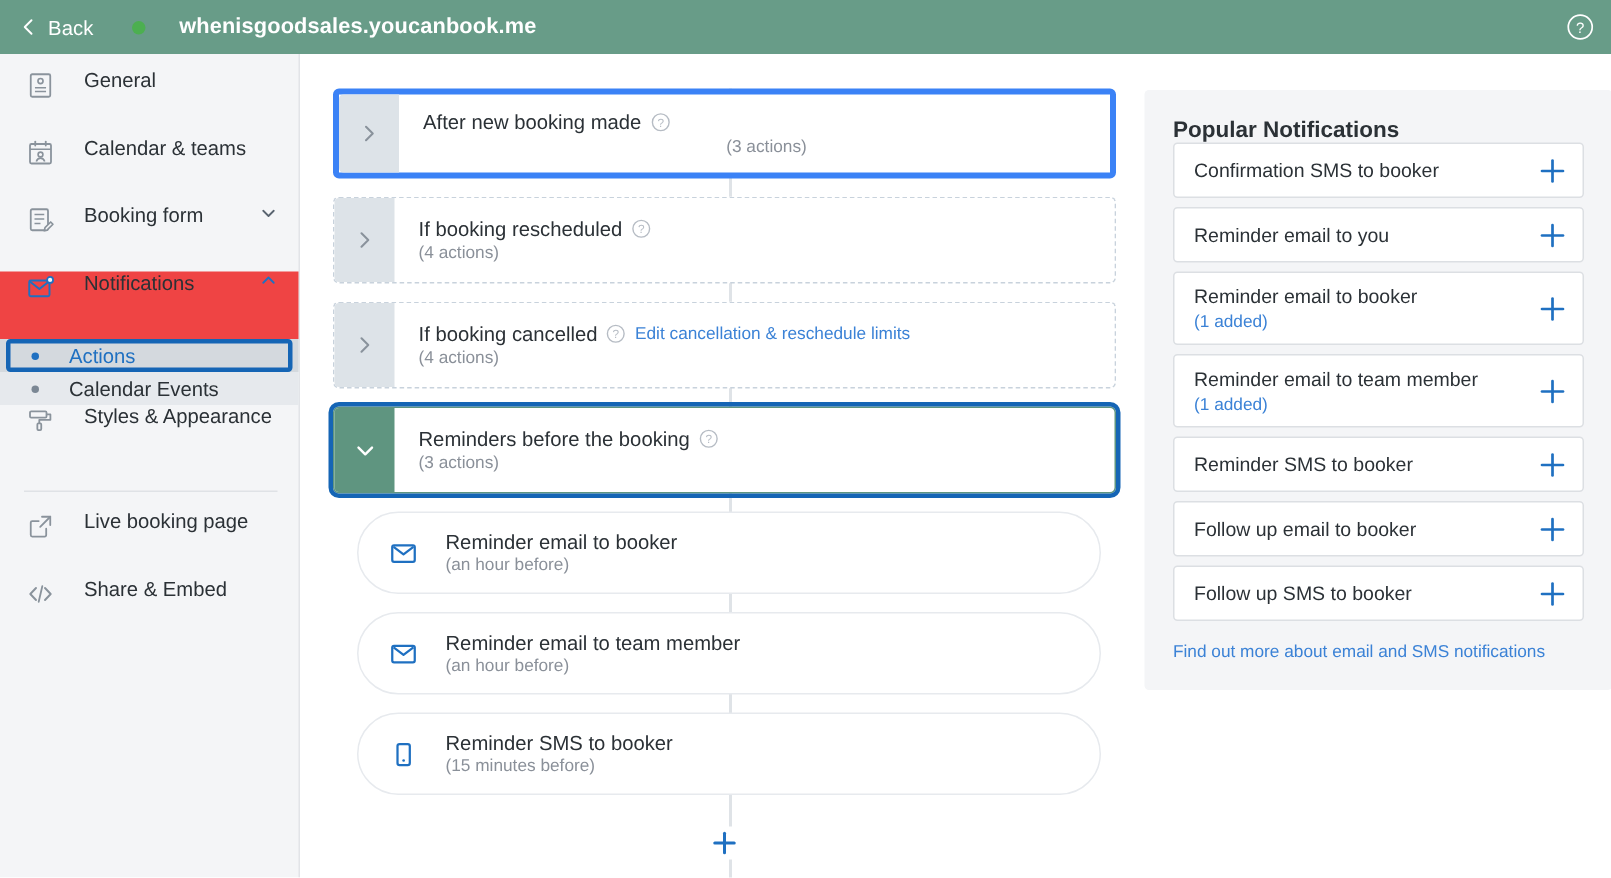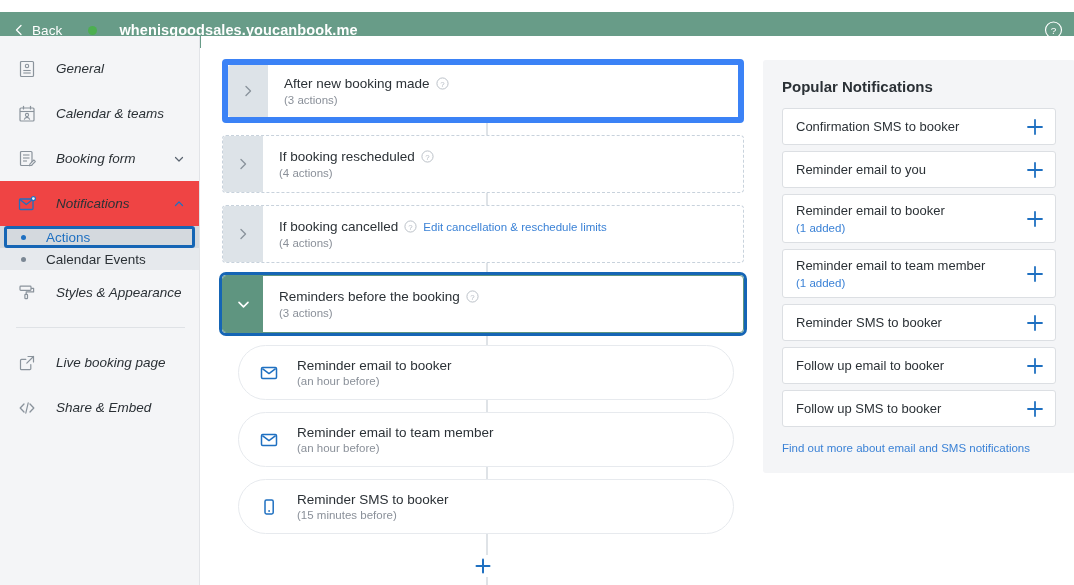--- a/index.html
+++ b/index.html
@@ -7,21 +7,21 @@
     width: 1074px; height: 585px;
     font-family: "Liberation Sans", sans-serif;
     background: #ffffff;
     overflow: hidden;
   }
 
   .app { position: relative; width: 1074px; height: 585px; }
 
   
   .topbar {
-    position: absolute; top: 12px; left: 0;
+    position: absolute; top: 0; left: 0;
     width: 1074px; height: 36px;
     background: #689c88;
     display: flex; align-items: center;
     color: #ffffff;
   }
   .back-btn {
     display: flex; align-items: center; gap: 7px;
     margin-left: 13px; cursor: pointer;
     color: #ffffff;
   }
@@ -44,24 +44,23 @@
   
   .sidebar {
     position: absolute; top: 36px; left: 0;
     width: 200px; height: 549px;
     background: #f4f5f7;
     border-right: 1px solid #e2e4e8;
   }
   .nav-item {
     position: relative;
     height: 45px;
-    display: flex; align-items: center;
+    display: flex; align-items: flex-start;
     padding: 0 14px 0 16px;
     cursor: pointer;
-    font-style: italic;
   }
   .nav-item .ico {
     width: 22px; height: 22px;
     display: flex; align-items: center; justify-content: center;
     flex: 0 0 22px;
   }
   .nav-item .lbl {
     margin-left: 18px;
     font-size: 13.5px;
     color: #2b3136;
@@ -124,21 +123,21 @@
   .acc {
     position: relative;
     display: flex; align-items: stretch;
     min-height: 58px;
     margin-bottom: 12px;
     background: #ffffff;
     border-radius: 4px;
     cursor: pointer;
     z-index: 2;
   }
-  .acc.solid { border: 6px solid #3b82f6; }
+  .acc.solid { border: 4px solid #3b82f6; text-align: center; }
   .acc.dashed { border: 1px dashed #c8d2dc; }
   .acc.selected {
     border: 1px solid #5f9580;
     outline: 3px solid #1565b5;
     outline-offset: 0px;
   }
   .acc-handle {
     flex: 0 0 40px;
     background: #dde3e8;
     border-radius: 3px 0 0 3px;
@@ -199,21 +198,20 @@
   
   .panel {
     position: absolute; left: 562px; top: 24px;
     width: 312px; 
     background: #f4f5f7;
     border-radius: 3px;
     padding: 18px 19px 17px 19px;
   }
   .panel-title {
     font-size: 15px; font-weight: bold; color: #2b3136;
-    margin-bottom: 13px;
   }
   .pcard {
     display: flex; align-items: center;
     background: #ffffff;
     border: 1px solid #dcdfe3;
     border-radius: 3px;
     min-height: 37px;
     padding: 8px 11px 8px 13px;
     margin-bottom: 6px;
     cursor: pointer;

